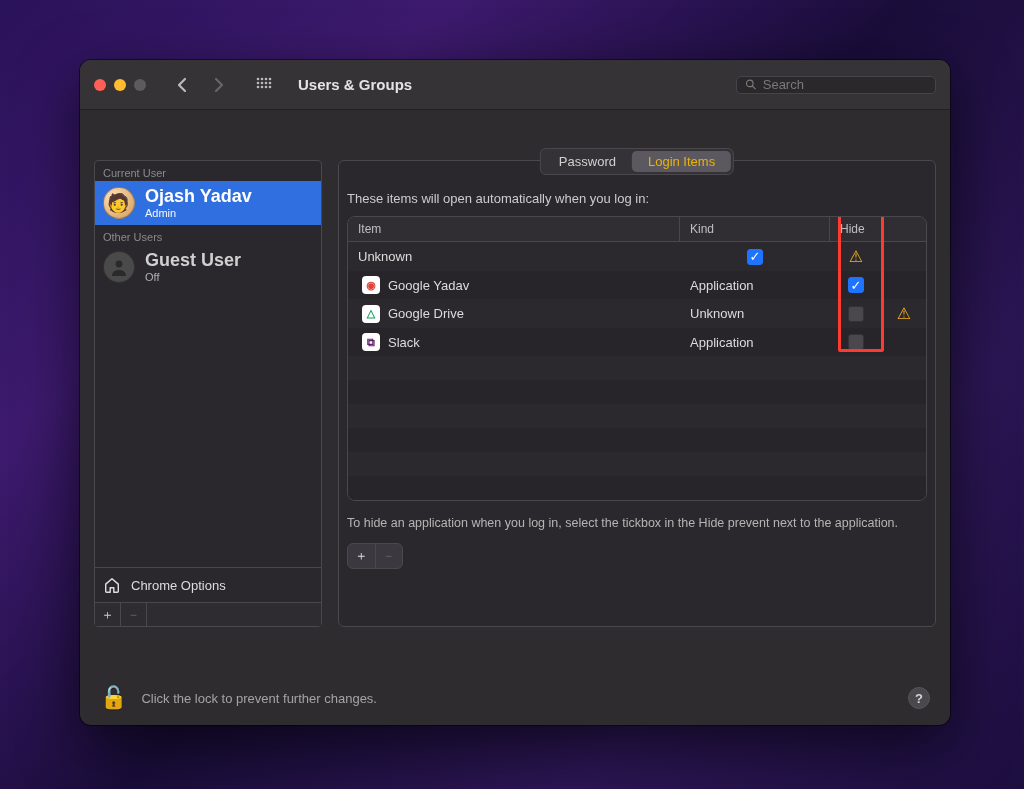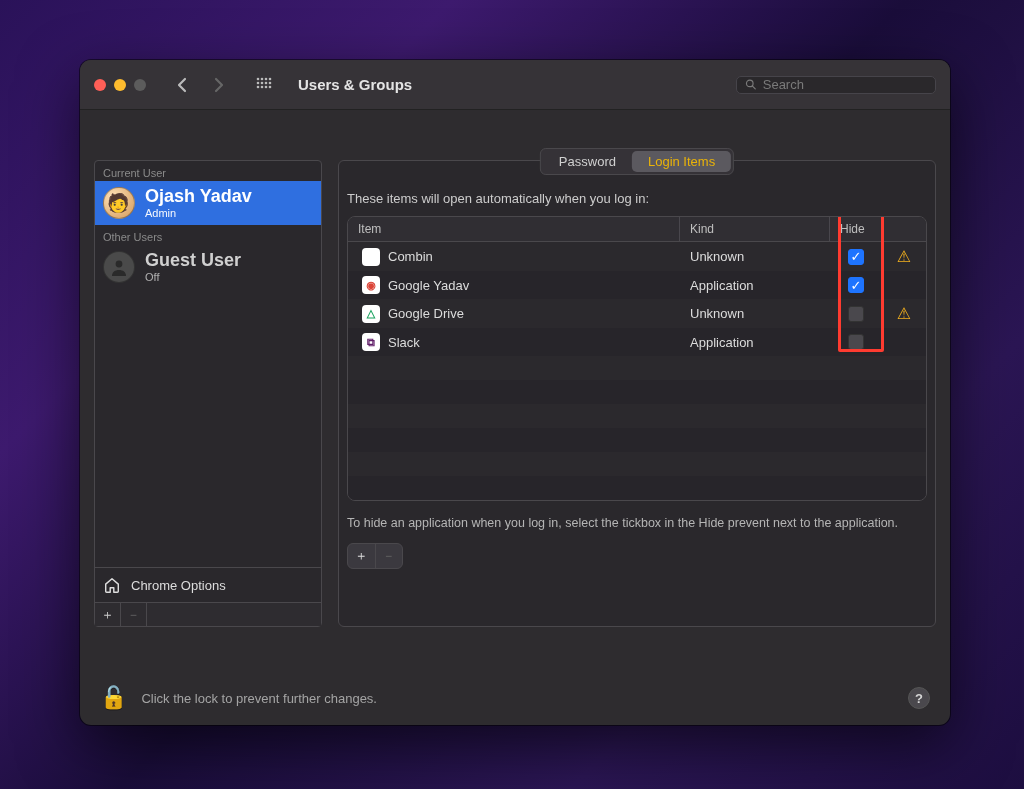--- a/index.html
+++ b/index.html
@@ -272,24 +272,20 @@
 
       <div class="table" style="position:relative;">
         <div class="thead">
           <div class="th">Item</div>
           <div class="th">Kind</div>
           <div class="th" style="text-align:left;">Hide</div>
           <div class="th"></div>
         </div>
         <div id="rows">
             <div class="trow">
-              <div class="td app-cell">
-                <span class="app-icon" style="background:#ffffff;color:#333;"></span>
-                <span>Combin</span>
-              </div>
               <div class="td">Unknown</div>
               <div class="td">
                 <div class="chk on">✓</div>
               </div>
               <div class="td warn">⚠︎</div>
             </div>
             <div class="trow">
               <div class="td app-cell">
                 <span class="app-icon" style="background:#ffffff;color:#db4437;">◉</span>
                 <span>Google Yadav</span>

